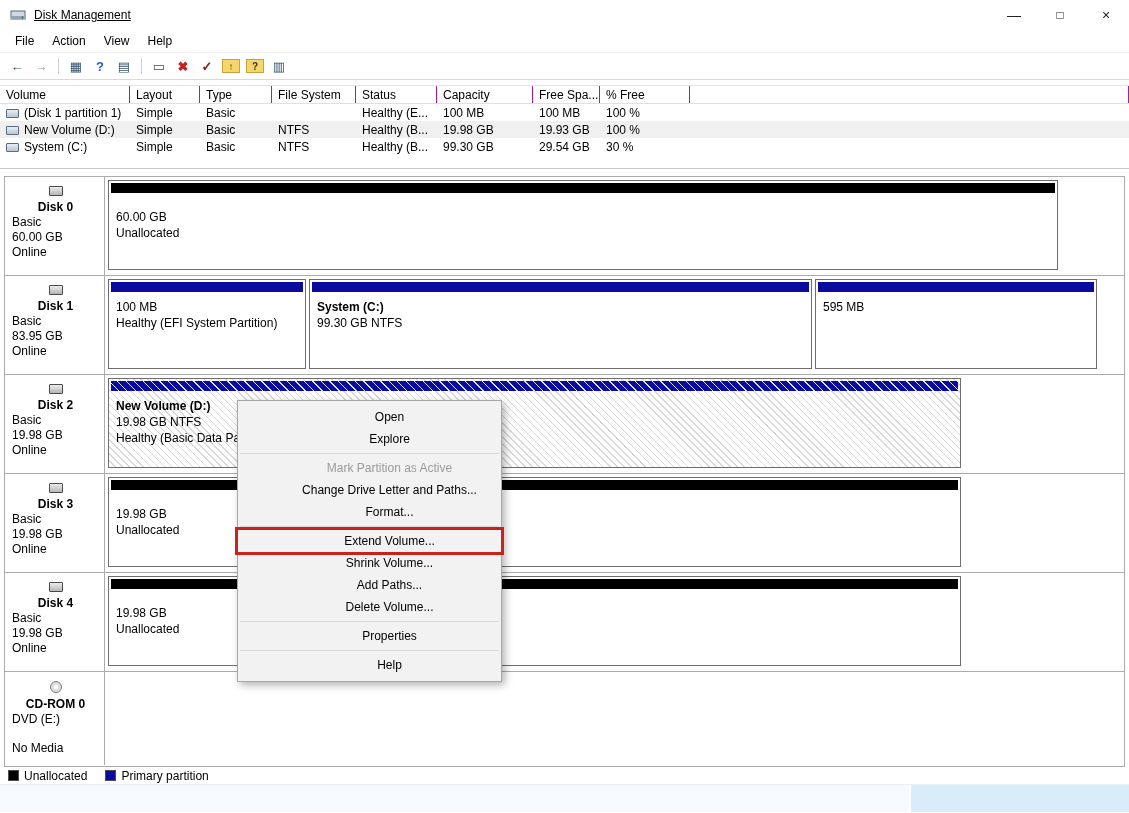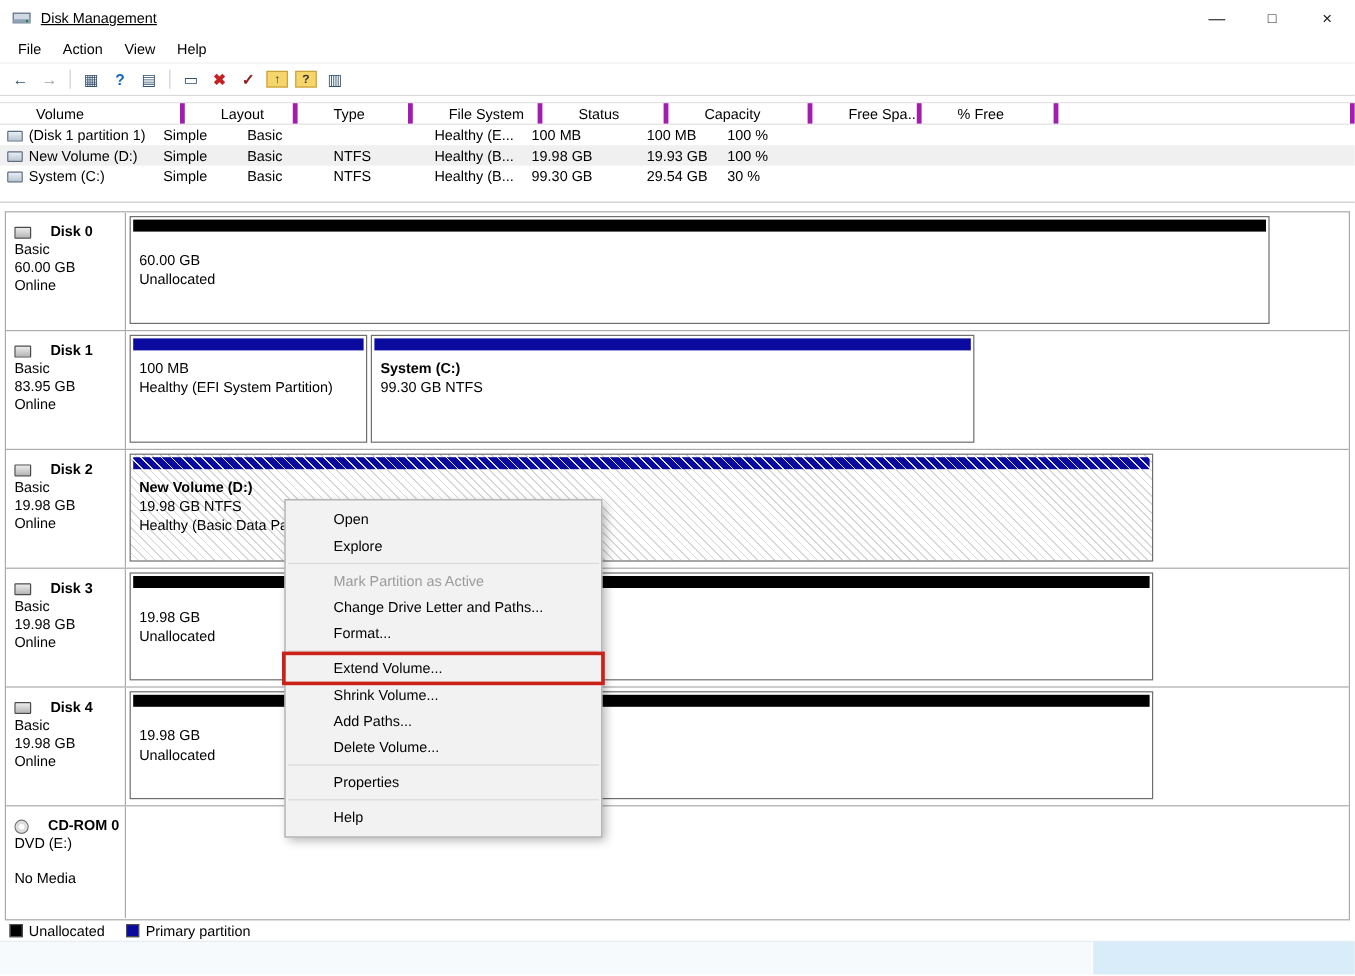--- a/index.html
+++ b/index.html
@@ -30,37 +30,37 @@
   .tb-dim { color:#9aa0a6; }
   .tb-red { color:#c42222; font-weight:bold; }
   .tb-check { color:#8b2020; font-weight:bold; }
   .tb-blue-q { color:#1565c0; font-weight:bold; }
   .tb-folder { background:#f6d56a; border:1px solid #c9a23c; width:18px; height:14px; font-size:10px; font-weight:bold; color:#333; margin:0 2px; }
 
   
   .vol-table { margin-top:5px; border-top:1px solid #e3e3e3; }
   .vt-row { display:flex; height:17px; align-items:center; }
   .vt-header { height:18px; border-bottom:1px solid #e0e0e0; }
-  .vt-header .cell { border-right:4px solid #a21caf; height:100%; display:flex; align-items:center;margin-left:24px; }
+  .vt-header .cell { border-right:1px solid #a21caf; height:100%; display:flex; align-items:center; }
   .cell { padding:0 6px; white-space:nowrap; overflow:hidden; }
   .c0{width:130px}.c1{width:70px}.c2{width:72px}.c3{width:84px}.c4{width:81px}
   .c5{width:96px}.c6{width:67px}.c7{width:90px}.cfill{flex:1}
   .vt-row.sel { background:#f0f0f0; }
   .vol-ico { display:inline-block; width:13px; height:9px; border:1px solid #5b6b7e;
              background:linear-gradient(#e8eef5,#b9c6d4); margin-right:5px; border-radius:1px; vertical-align:-1px; }
 
   .split { margin-top:13px; border-top:1px solid #c8c8c8; }
 
   
   .disk-area { margin:7px 4px 0; border:1px solid #ababab; height:591px; background:#fff; overflow:hidden; }
   .disk-row { display:flex; height:99px; border-bottom:1px solid #ababab; }
   .disk-row:last-child { border-bottom:none; height:93px; }
   .disk-info { width:100px; flex:none; border-right:1px solid #ababab; padding:9px 5px 0 7px; }
   .disk-info div { line-height:15px; }
-  .disk-name { font-weight:bold; display:flex; align-items:center; gap:16px; white-space:nowrap; }
+  .disk-name { font-weight:bold; display:flex; align-items:center; gap:4px; white-space:nowrap;flex-direction:column; }
   .disk-ico { width:14px; height:10px; border:1px solid #4a4a4a; flex:none;
               background:linear-gradient(#ececec,#b5b5b5); border-radius:1px; display:inline-block; }
   .cd-ico { width:12px; height:12px; flex:none; border-radius:50%; border:1px solid #777;
             background:radial-gradient(circle, #fff 0 2px, #d7d7d7 3px, #efefef 6px); display:inline-block; }
   .no-media { margin-top:14px; }
 
   .parts { flex:1; padding:3px; display:flex; gap:3px; }
   .part { border:1px solid #6e6e6e; height:90px; padding:2px; background:#fff; overflow:hidden; }
   .part-bar { height:10px; margin-bottom:7px; }
   .bar-primary { background:#0a0a9e; }
@@ -76,23 +76,23 @@
   .lg { display:flex; align-items:center; gap:5px; }
   .sw { width:11px; height:11px; border:1px solid #4d4d4d; }
   .sw-black { background:#000; }
   .sw-blue { background:#0a0a9e; }
 
   
   .strip { height:28px; border-top:1px solid #e6edf3; background:#f6fafd; position:relative; }
   .strip-right { position:absolute; right:0; top:0; bottom:0; width:220px; background:#d9ecf9; border-left:2px solid #fff; }
 
   
-  .context-menu { position:absolute; left:237px; top:416px; width:265px; background:#f2f2f2;
+  .context-menu { position:absolute; left:237px; top:400px; width:265px; background:#f2f2f2;
                   border:1px solid #a6a6a6; box-shadow:3px 3px 8px rgba(0,0,0,.3);
-                  padding:5px 0; z-index:10; }
+                  padding:5px 0; z-index:10;text-align:center; }
   .cm-item { height:22px; line-height:22px; padding-left:40px; position:relative; white-space:nowrap; }
   .cm-item.disabled { color:#9b9b9b; }
   .cm-sep { height:1px; background:#d9d9d9; margin:3px 2px; }
   .red-box { position:absolute; left:-3px; right:-3px; top:-3px; bottom:-3px;
              border:3px solid #ca2119; pointer-events:none; }
 </style>
 </head>
 <body>
 
 <div class="titlebar">
@@ -218,20 +218,24 @@
       <div class="part" style="width:198px">
         <div class="part-bar bar-primary"></div>
         <div class="pline">100 MB</div>
         <div class="pline">Healthy (EFI System Partition)</div>
       </div>
       <div class="part" style="width:503px">
         <div class="part-bar bar-primary"></div>
         <div class="ptitle">System (C:)</div>
         <div class="pline">99.30 GB NTFS</div>
       </div>
+      <div class="part" style="width:282px">
+        <div class="part-bar bar-primary"></div>
+        <div class="pline">595 MB</div>
+      </div>
     </div>
   </div>
 
   <div class="disk-row">
     <div class="disk-info">
       <div class="disk-name">
           <span class="disk-ico"></span>
           <span>Disk 2</span>
         </div>
       <div>Basic</div>

